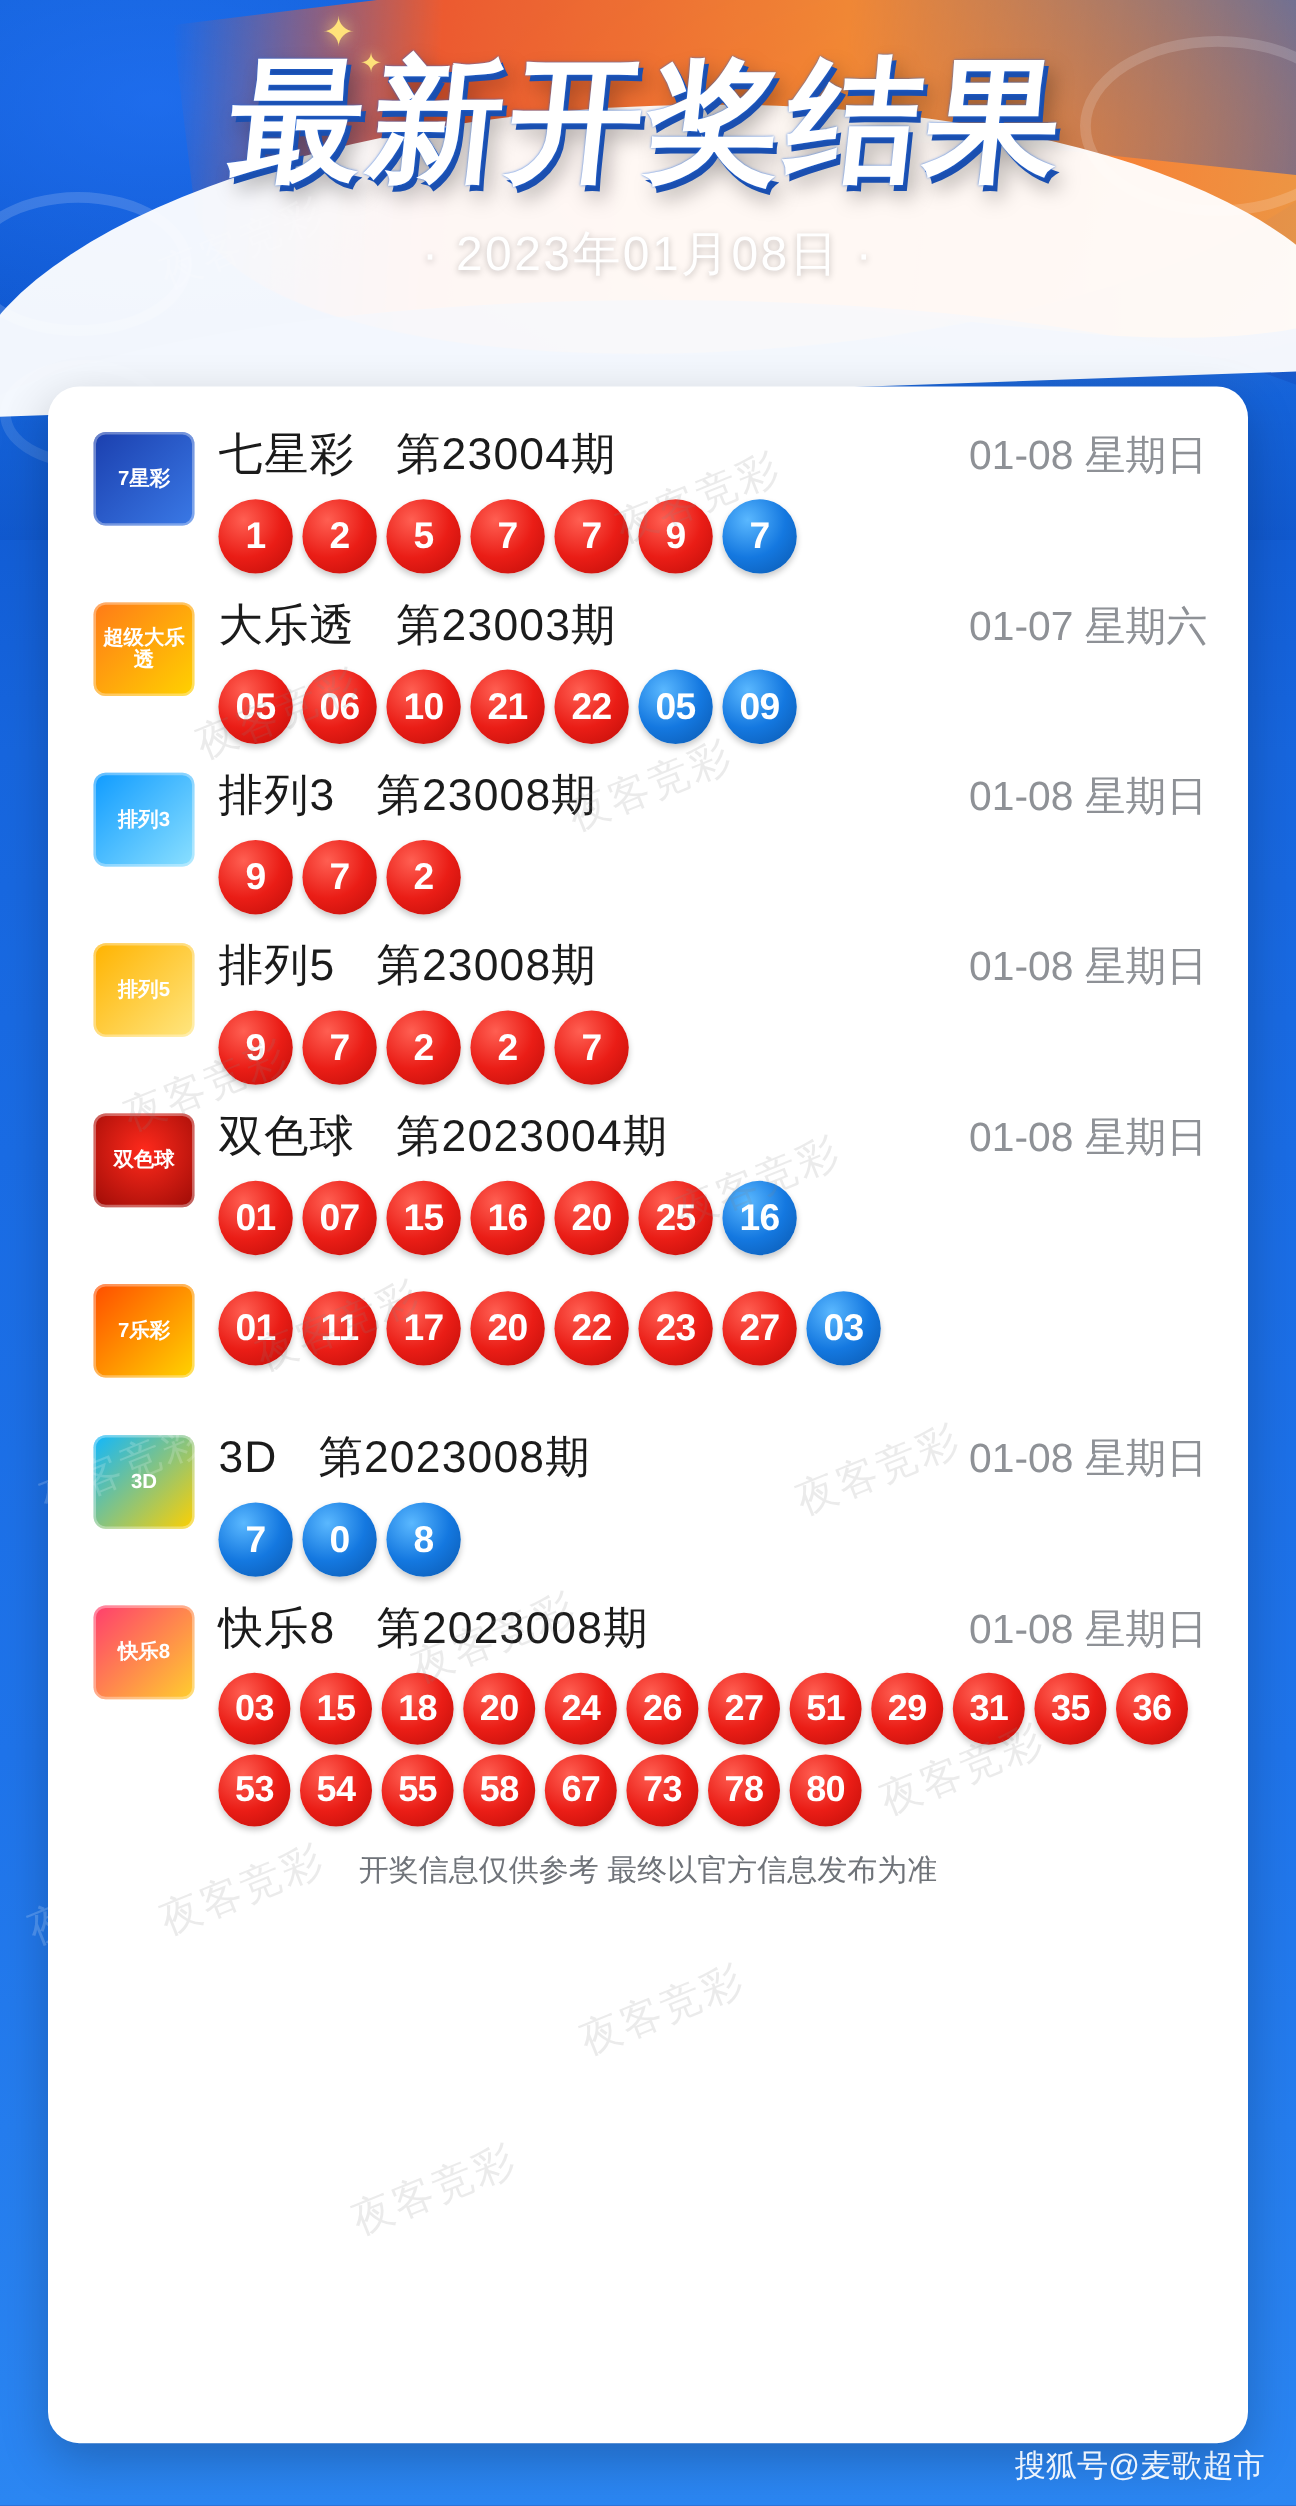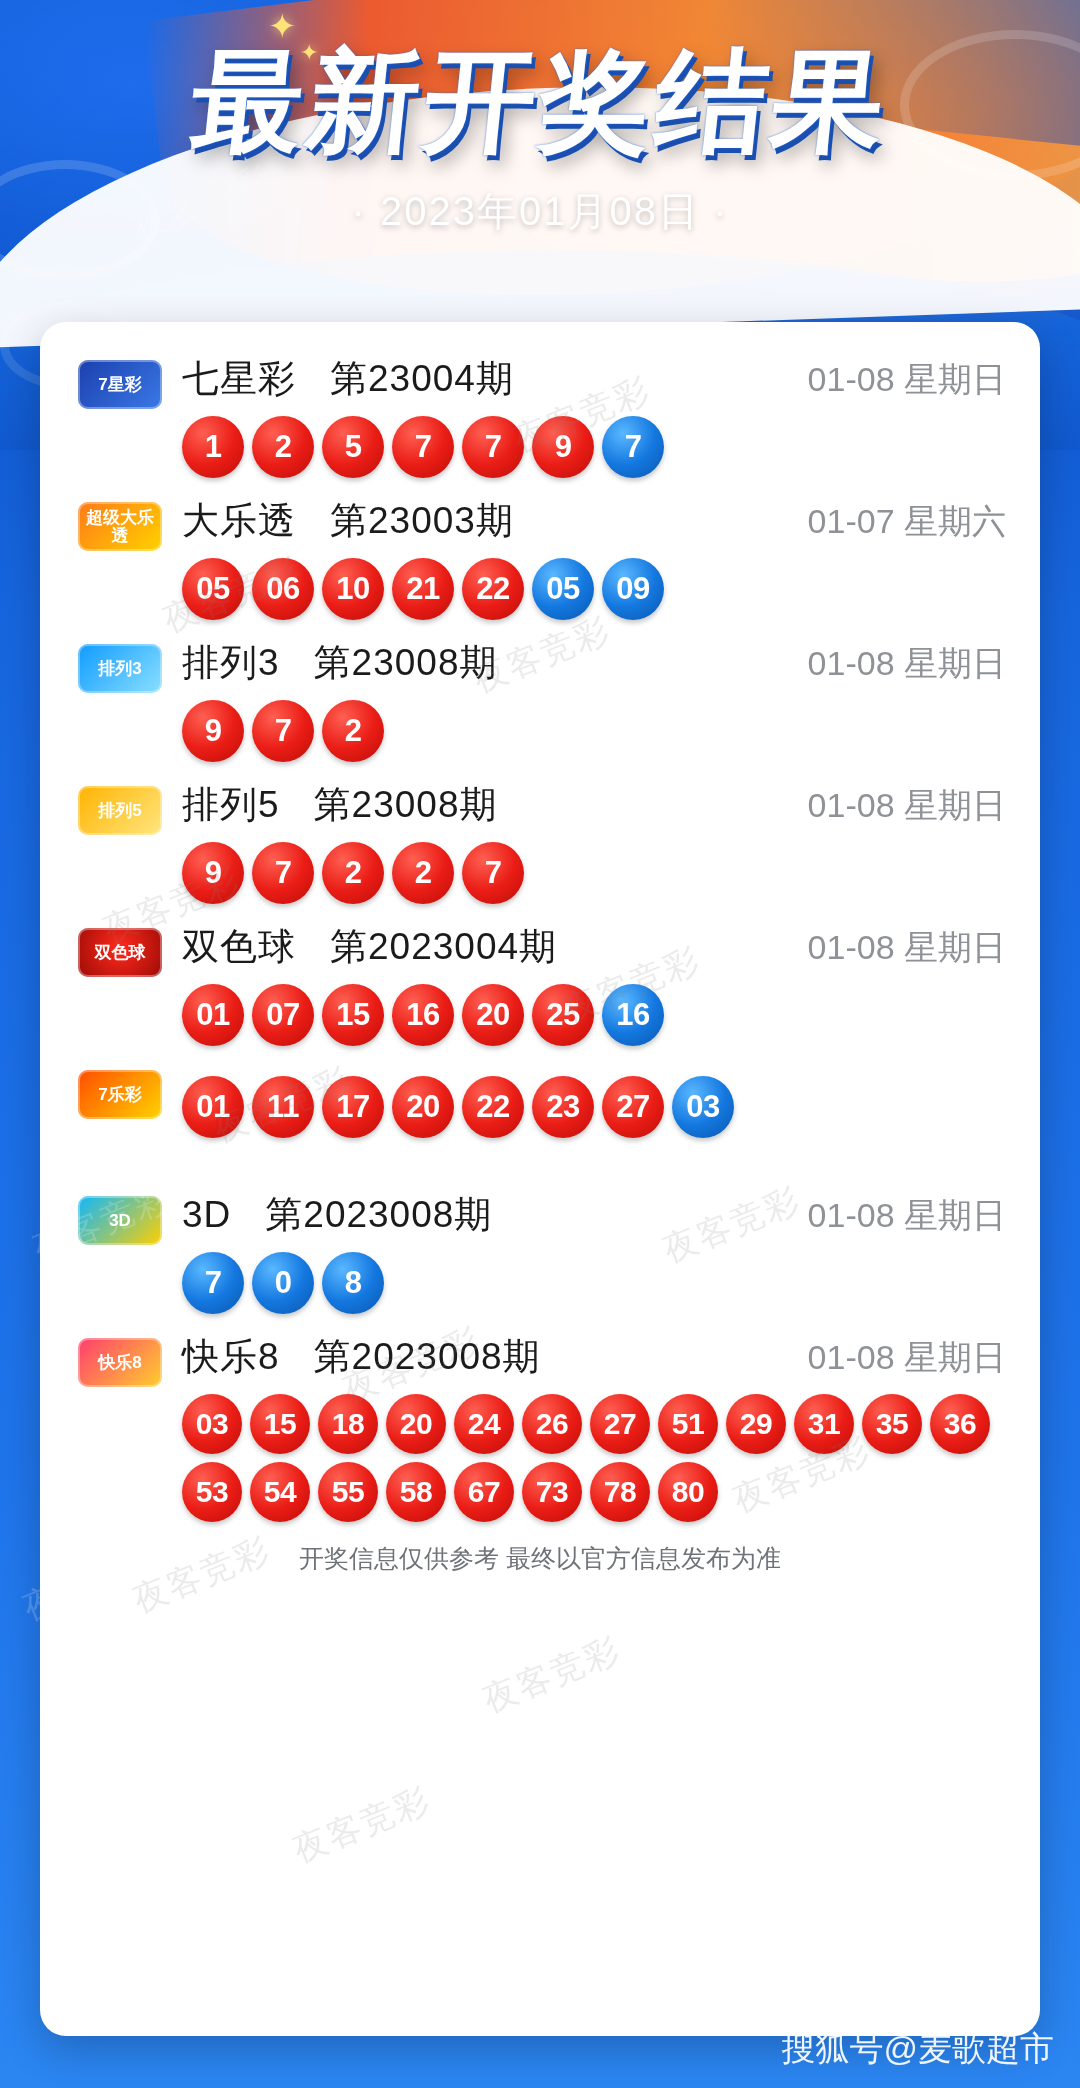--- a/index.html
+++ b/index.html
@@ -107,21 +107,21 @@
   .row {
     position: relative;
     padding: 10px 0 8px 112px;
     min-height: 126px;
   }
   .logo {
     position: absolute;
     left: 8px;
     top: 16px;
     width: 84px;
-    height: 49px;
+    height: 78px;
     border-radius: 10px;
     display: flex;
     align-items: center;
     justify-content: center;
     font-size: 17px;
     font-weight: bold;
     color: #fff;
     line-height: 1.05;
     text-align: center;
     overflow: hidden;
@@ -186,21 +186,21 @@
     white-space: nowrap;
     pointer-events: none;
     z-index: 7;
     letter-spacing: 2px;
   }
   .wm.light { color: rgba(255,255,255,0.18); }
   .footer-tag {
     position: absolute;
     right: 26px;
     bottom: 16px;
-    font-size: 34px;
+    font-size: 26px;
     color: rgba(255,255,255,0.92);
     z-index: 9;
   }
 </style>
 </head>
 <body>
 
 <div id="page">
 
   <div class="deco ribbon-red"></div>

